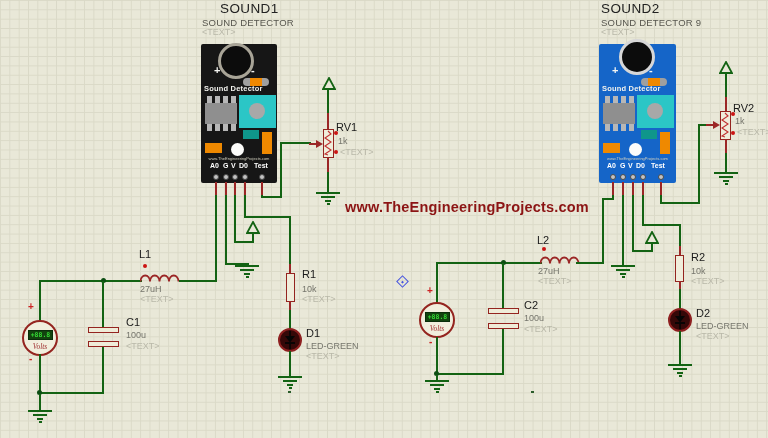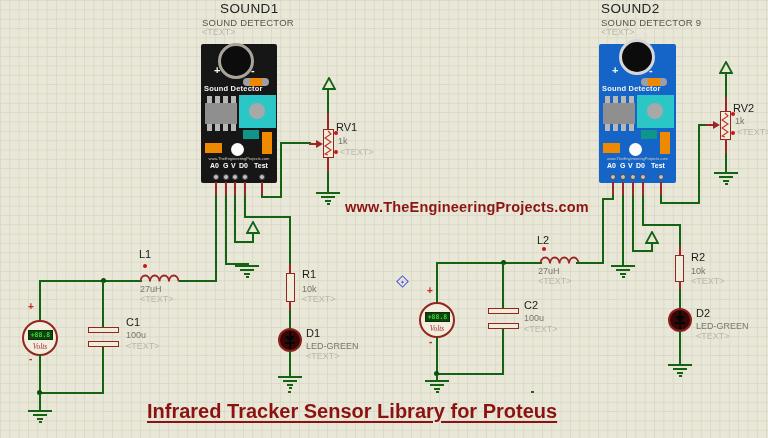--- a/index.html
+++ b/index.html
@@ -386,15 +386,14 @@
   <div class="w wv" style="left:679px;top:331px;height:34px"></div>
   <div class="gnd" style="left:668px;top:364px">
       <i class="b1"></i>
       <i class="b2"></i>
       <i class="b3"></i>
       <i class="b4"></i>
     </div>
 
   <div class="speck" style="left:288px;top:391px"></div>
   <div class="speck" style="left:531px;top:391px"></div>
-  <div class="pagetitle" style="left:147px;top:400px">Infrared Tracker Sensor Library for Proteus</div>
 
 </div>
 
 </body></html>

